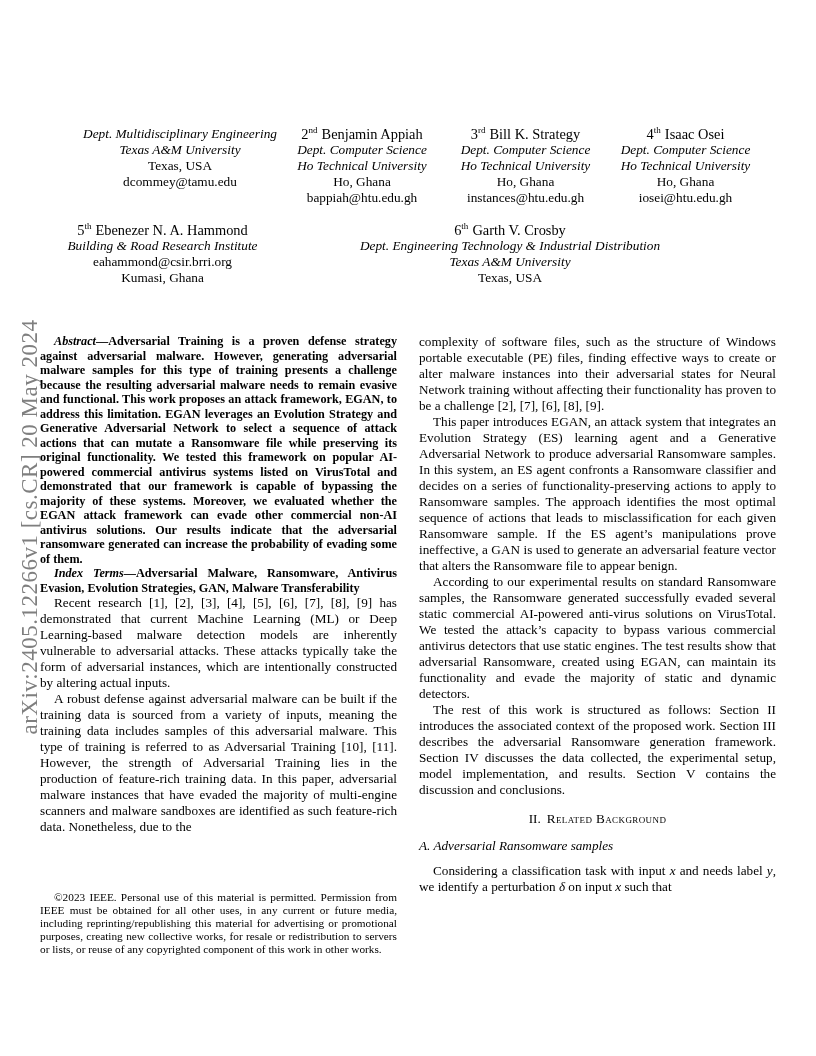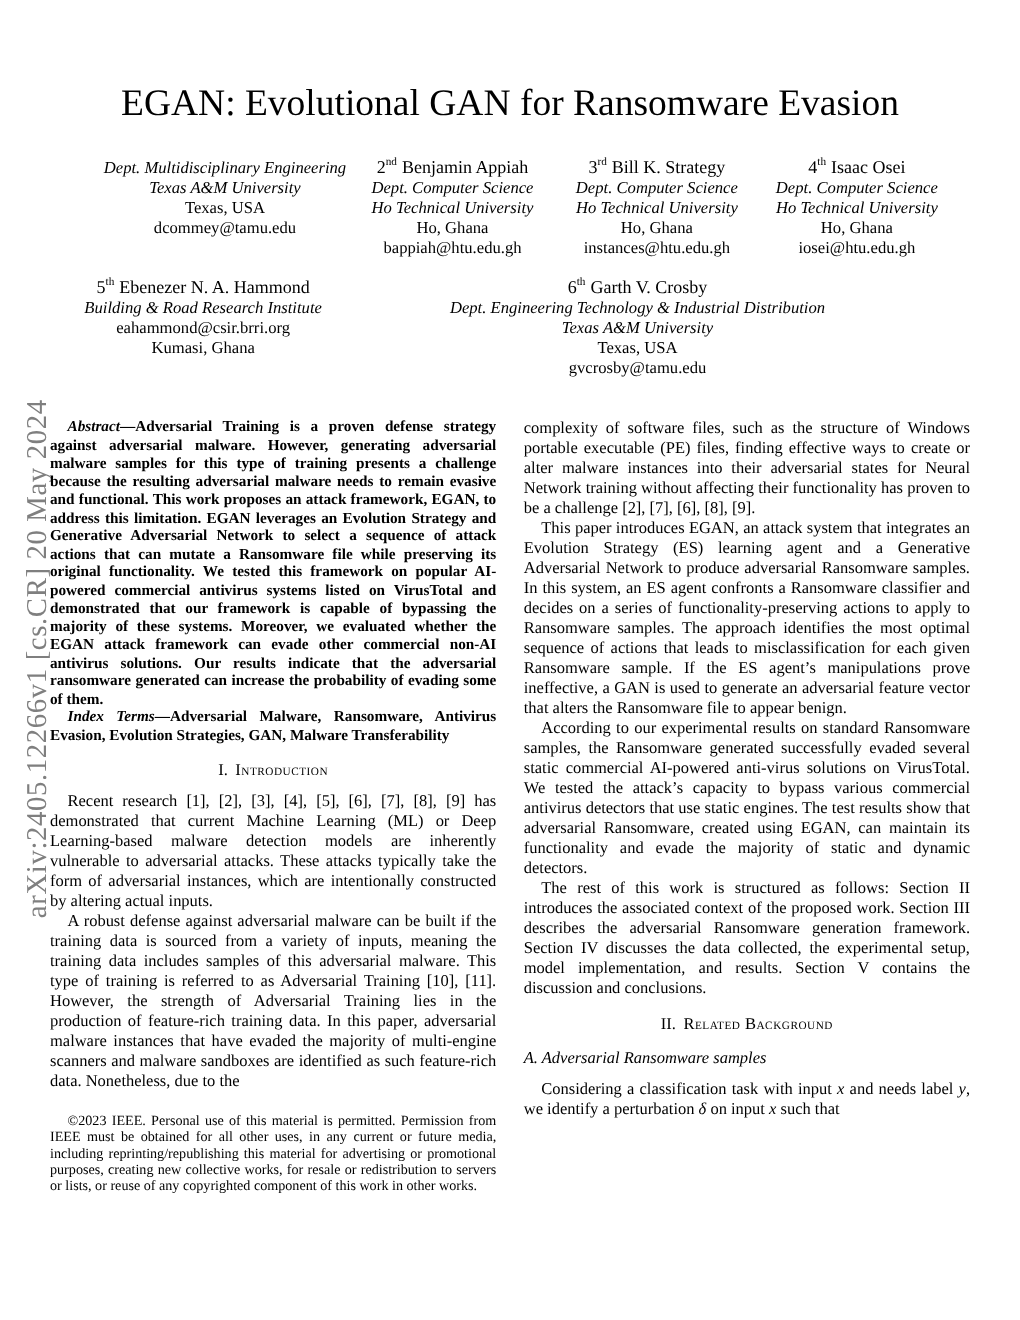--- a/index.html
+++ b/index.html
@@ -107,21 +107,20 @@
     font-weight:normal;
   }
 </style>
 </head>
 <body>
 
 <div class="page">
 
   <div class="arxiv-strip">arXiv:2405.12266v1  [cs.CR]  20 May 2024</div>
 
-  <h1 class="title">EGAN: Evolutional GAN for Ransomware Evasion</h1>
 
   <div class="author a1">
     <div class="it">Dept. Multidisciplinary Engineering</div>
     <div class="it">Texas A&amp;M University</div>
     <div>Texas, USA</div>
     <div>dcommey@tamu.edu</div>
   </div>
 
   <div class="author a2">
     <div class="name"><span>2</span><sup>nd</sup><span class="nm">Benjamin Appiah</span></div>
@@ -152,28 +151,26 @@
     <div class="it">Building &amp; Road Research Institute</div>
     <div>eahammond@csir.brri.org</div>
     <div>Kumasi, Ghana</div>
   </div>
 
   <div class="author a6">
     <div class="name"><span>6</span><sup>th</sup><span class="nm">Garth V. Crosby</span></div>
     <div class="it">Dept. Engineering Technology &amp; Industrial Distribution</div>
     <div class="it">Texas A&amp;M University</div>
     <div>Texas, USA</div>
-    <div>gvcrosby@tamu.edu</div>
   </div>
 
   <div class="col left">
     <p class="abstract"><span class="lead">Abstract</span><span>—Adversarial Training is a proven defense strategy against adversarial malware. However, generating adversarial malware samples for this type of training presents a challenge because the resulting adversarial malware needs to remain evasive and functional. This work proposes an attack framework, EGAN, to address this limitation. EGAN leverages an Evolution Strategy and Generative Adversarial Network to select a sequence of attack actions that can mutate a Ransomware file while preserving its original functionality. We tested this framework on popular AI-powered commercial antivirus systems listed on VirusTotal and demonstrated that our framework is capable of bypassing the majority of these systems. Moreover, we evaluated whether the EGAN attack framework can evade other commercial non-AI antivirus solutions. Our results indicate that the adversarial ransomware generated can increase the probability of evading some of them.</span></p>
     <p class="index-terms"><span class="lead">Index Terms</span><span>—Adversarial Malware, Ransomware, Antivirus Evasion, Evolution Strategies, GAN, Malware Transferability</span></p>
 
-    <h2 class="section-heading"><span>I.</span><span class="sc">Introduction</span></h2>
 
     <p class="indent">Recent research [1], [2], [3], [4], [5], [6], [7], [8], [9] has demonstrated that current Machine Learning (ML) or Deep Learning-based malware detection models are inherently vulnerable to adversarial attacks. These attacks typically take the form of adversarial instances, which are intentionally constructed by altering actual inputs.</p>
     <p class="indent">A robust defense against adversarial malware can be built if the training data is sourced from a variety of inputs, meaning the training data includes samples of this adversarial malware. This type of training is referred to as Adversarial Training [10], [11]. However, the strength of Adversarial Training lies in the production of feature-rich training data. In this paper, adversarial malware instances that have evaded the majority of multi-engine scanners and malware sandboxes are identified as such feature-rich data. Nonetheless, due to the</p>
 
     <p class="footnote">©2023 IEEE. Personal use of this material is permitted. Permission from IEEE must be obtained for all other uses, in any current or future media, including reprinting/republishing this material for advertising or promotional purposes, creating new collective works, for resale or redistribution to servers or lists, or reuse of any copyrighted component of this work in other works.</p>
   </div>
 
   <div class="col right">
     <p>complexity of software files, such as the structure of Windows portable executable (PE) files, finding effective ways to create or alter malware instances into their adversarial states for Neural Network training without affecting their functionality has proven to be a challenge [2], [7], [6], [8], [9].</p>
     <p class="indent">This paper introduces EGAN, an attack system that integrates an Evolution Strategy (ES) learning agent and a Generative Adversarial Network to produce adversarial Ransomware samples. In this system, an ES agent confronts a Ransomware classifier and decides on a series of functionality-preserving actions to apply to Ransomware samples. The approach identifies the most optimal sequence of actions that leads to misclassification for each given Ransomware sample. If the ES agent’s manipulations prove ineffective, a GAN is used to generate an adversarial feature vector that alters the Ransomware file to appear benign.</p>

